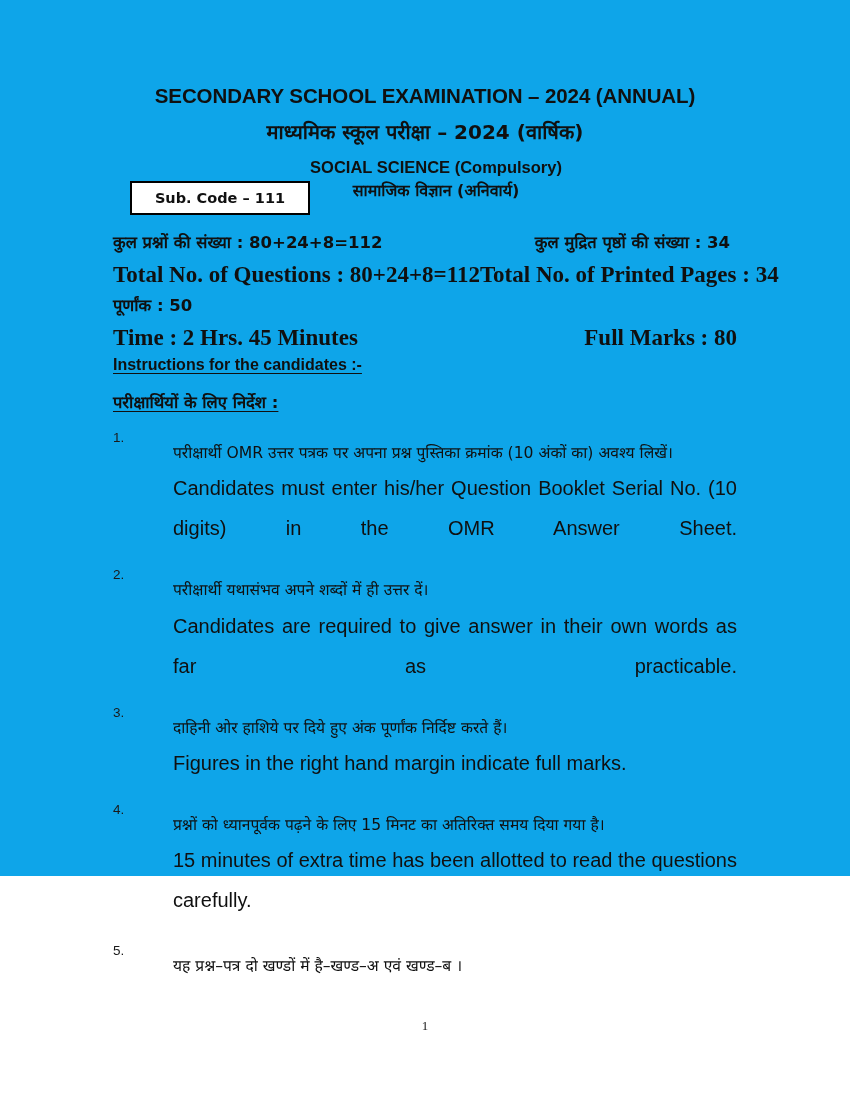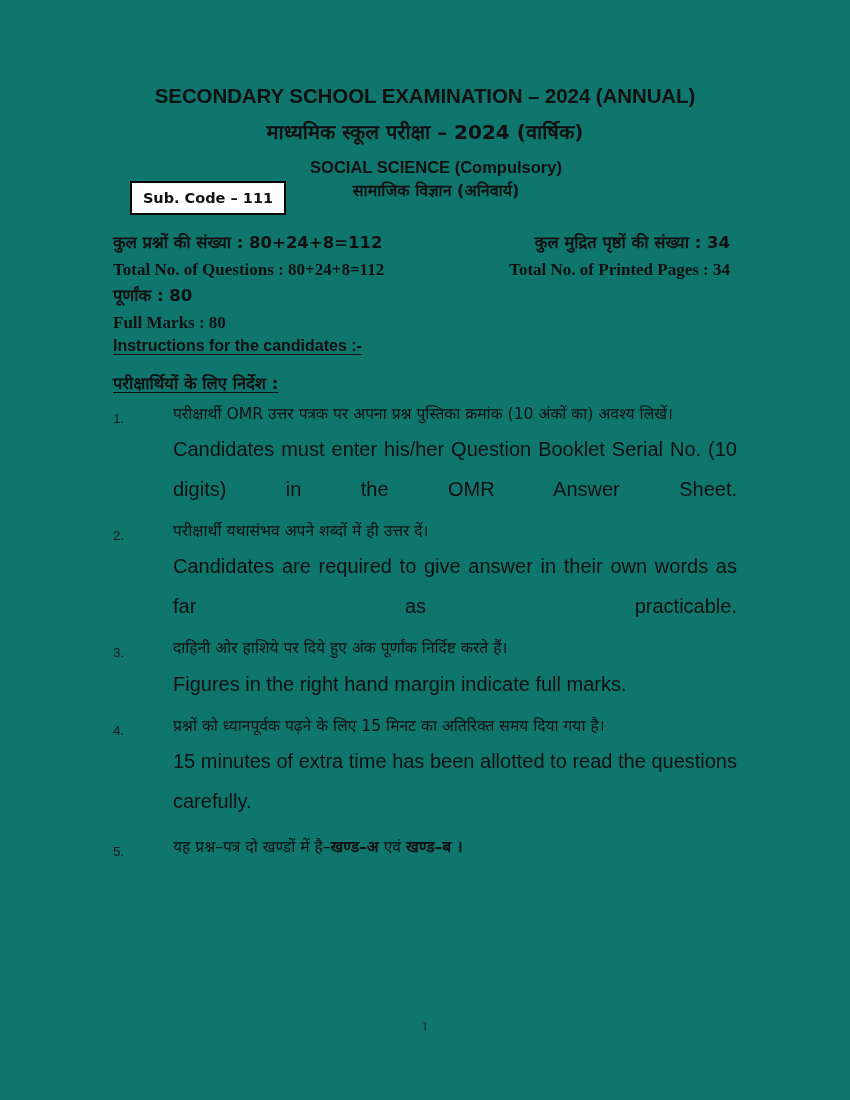--- a/index.html
+++ b/index.html
@@ -13,22 +13,22 @@
     position: relative;
     font-family: "Liberation Serif", "DejaVu Serif", serif;
     color: #101010;
     overflow: hidden;
   }
 
   .page {
     position: absolute;
     left: 0; top: 0;
     width: 850px;
-    height: 1100px;
-    background: #0f766e;
+    height: 876px;
+    background: #0ea5e9;
   }
 
   .content {
     position: absolute;
     left: 113px;
     top: 84px;
     width: 624px;
   }
 
   
@@ -82,21 +82,21 @@
     height: 22px;
     border: 2.5px solid #000;
     display: flex;
     align-items: center;
     justify-content: center;
     font-family: "DejaVu Sans", "Liberation Sans", sans-serif;
     font-weight: bold;
     font-size: 14.5px;
     background: #fff;
     box-sizing: content-box;
-    padding: 4px 8px;
+    padding: 4px 20px;
   }
 
   
   .info-rows {
     margin-top: 10px;
   }
   .info-row {
     display: flex;
     justify-content: space-between;
     align-items: baseline;
@@ -104,21 +104,21 @@
   }
   .info-row.hi {
     font-family: "DejaVu Sans", "Liberation Sans", sans-serif;
     font-weight: bold;
     font-size: 16.5px;
     line-height: 1.58;
   }
   .info-row.en {
     font-family: "Liberation Serif", "DejaVu Serif", serif;
     font-weight: bold;
-    font-size: 17px;
+    font-size: 23px;
     line-height: 1.62;
   }
   .info-row .left  { text-align: center; }
   .info-row .right { text-align: right; }
 
   .row-qty .left  { flex: 0 0 auto; }
   .row-qty .right { flex: 0 0 auto; margin-right: 7px; }
 
   
   .instr-head-hi {
@@ -154,41 +154,42 @@
     flex: 0 0 60px;
     font-family: "Liberation Sans", "DejaVu Sans", sans-serif;
     font-size: 13.5px;
     line-height: 1.55;
     padding-top: 7px;
     color: #1a1a1a;
   }
   .instr-body {
     flex: 1 1 auto;
     width: 528px;
+    margin-top: 20px;
   }
   .line-hi {
     font-family: "DejaVu Sans", "Liberation Sans", sans-serif;
     font-size: 15.6px;
     line-height: 1.62;
     text-align: justify;
     text-align-last: left;
     margin: 0 0 2px 0;
   }
   .line-hi.justify-all { text-align: justify; }
   .line-en {
     font-family: "Liberation Sans", "DejaVu Sans", sans-serif;
     font-size: 20px;
     line-height: 2.0;
     text-align: justify;
     text-align-last: left;
     margin: 0;
   }
   .line-en.stretch { text-align-last: justify; }
   .nowrapline { white-space: nowrap; }
-  .bold-hi { font-weight: bold; }
+  .bold-hi { font-weight: normal; }
 
   .gap-sm { height: 10px; }
   .gap-md { height: 14px; }
 
   
   .page-number {
     position: absolute;
     left: 0;
     right: 0;
     top: 1018px;
@@ -216,23 +217,24 @@
     <div class="info-rows">
       <div class="info-row hi row-qty">
         <span class="left">कुल प्रश्नों की संख्या : 80+24+8=112</span>
         <span class="right">कुल मुद्रित पृष्ठों की संख्या : 34</span>
       </div>
       <div class="info-row en row-qty">
         <span class="left">Total No. of Questions :  80+24+8=112</span>
         <span class="right">Total No. of Printed Pages : 34</span>
       </div>
       <div class="info-row hi">
-        <span class="right">पूर्णांक : 80</span>
+        <span class="right">पूर्णांक : 50</span>
       </div>
       <div class="info-row en">
+        <span class="left">Time : 2 Hrs. 45 Minutes</span>
         <span class="right">Full Marks : 80</span>
       </div>
     </div>
 
     <div class="head-wrap">
       <span class="instr-head-en">Instructions for the candidates :-</span>
     </div>
     <div class="head-wrap">
       <span class="instr-head-hi">परीक्षार्थियों के लिए निर्देश :</span>
     </div>

